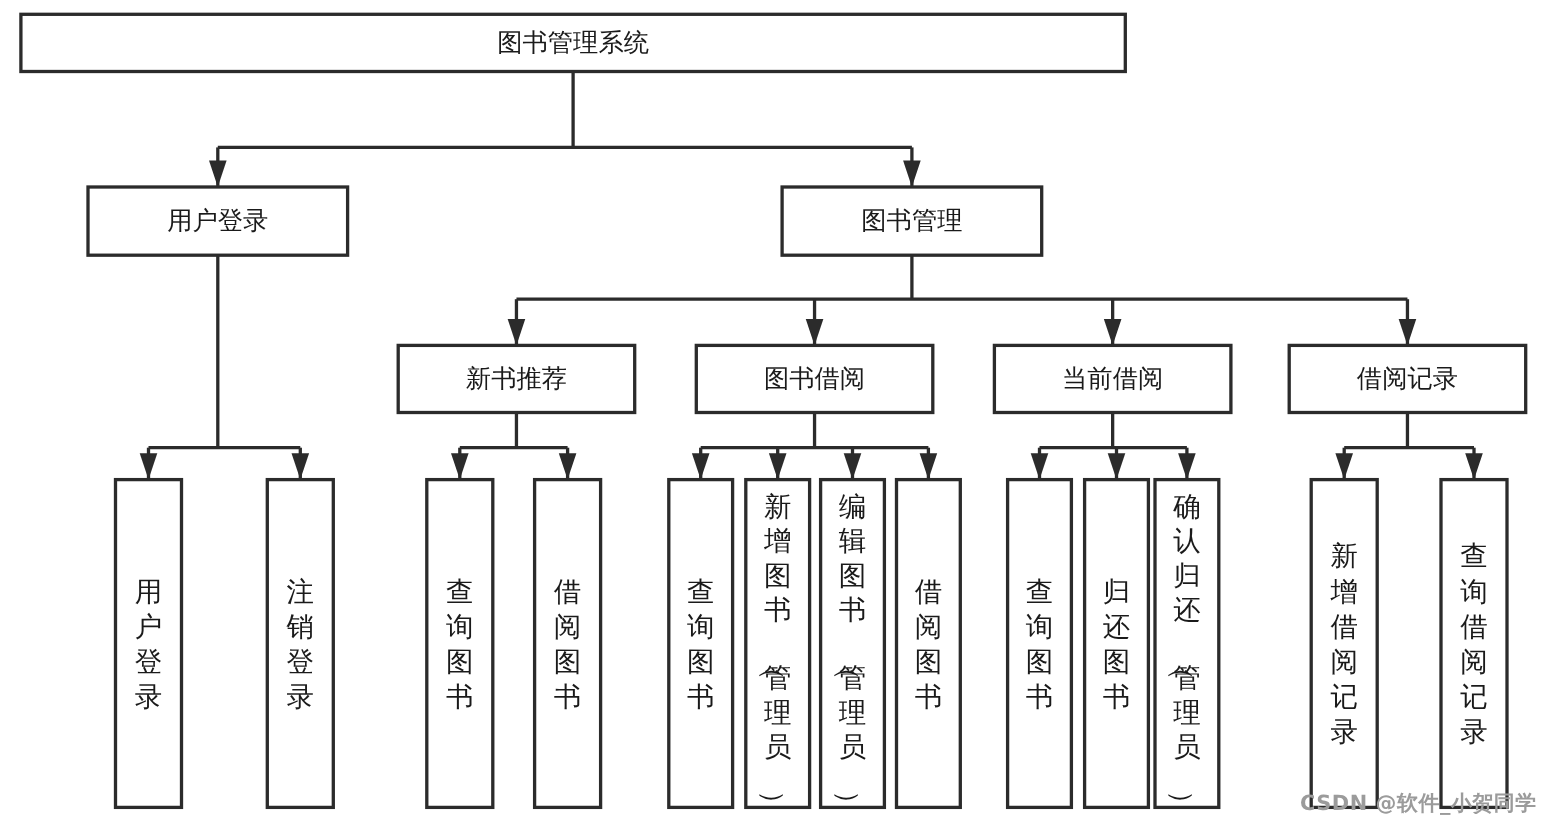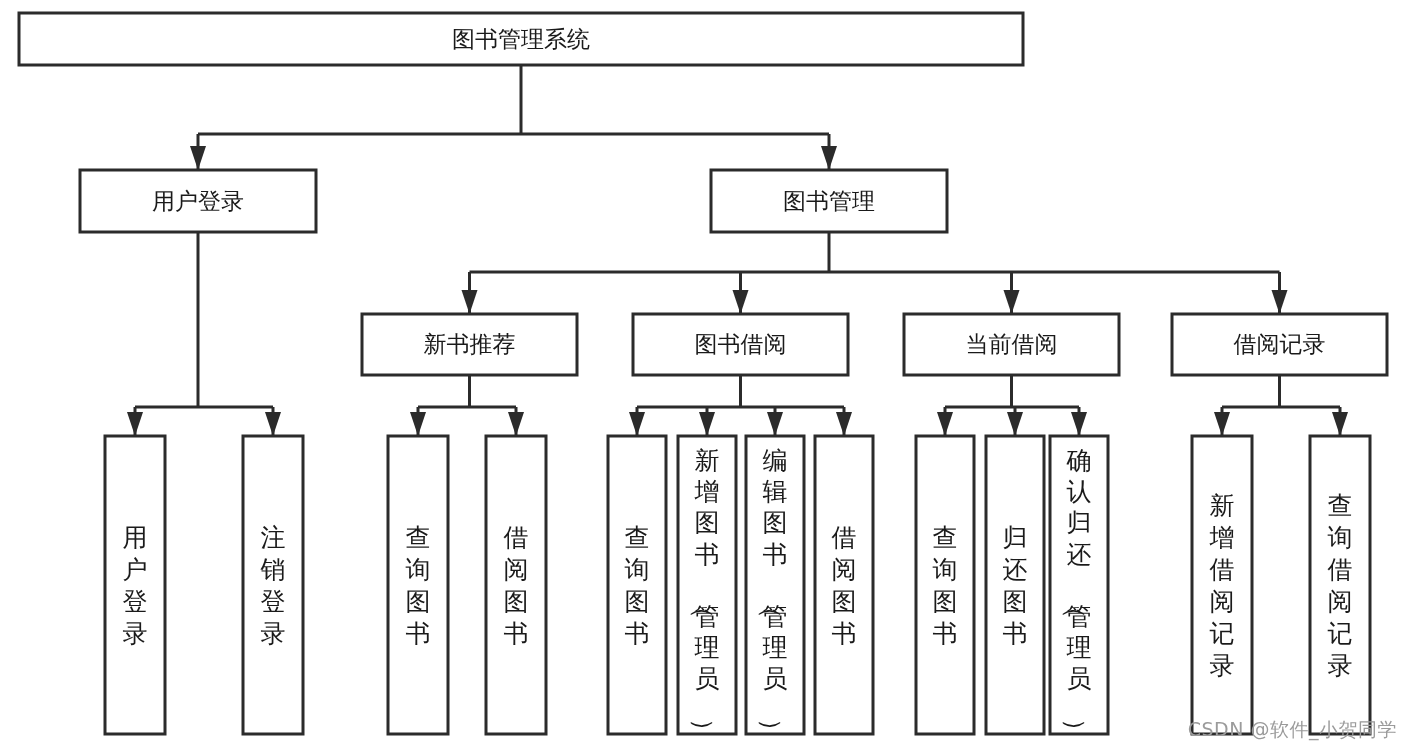--- a/index.html
+++ b/index.html
@@ -56,20 +56,21 @@
   .watermark-text {
     position: absolute;
     right: 8px;
     bottom: 4px;
     font-family: "DejaVu Sans", "Liberation Sans", sans-serif;
     font-size: 19px;
     color: #9b9b9b;
     white-space: nowrap;
     letter-spacing: 0.5px;
     pointer-events: none;
+    font-weight: bold;
   }
 </style>
 </head>
 <body>
 
 <div id="diagram-root">
 
   <svg id="flowchart" viewBox="0 0 1405 747">
     <g id="edges-layer">
         <g>

